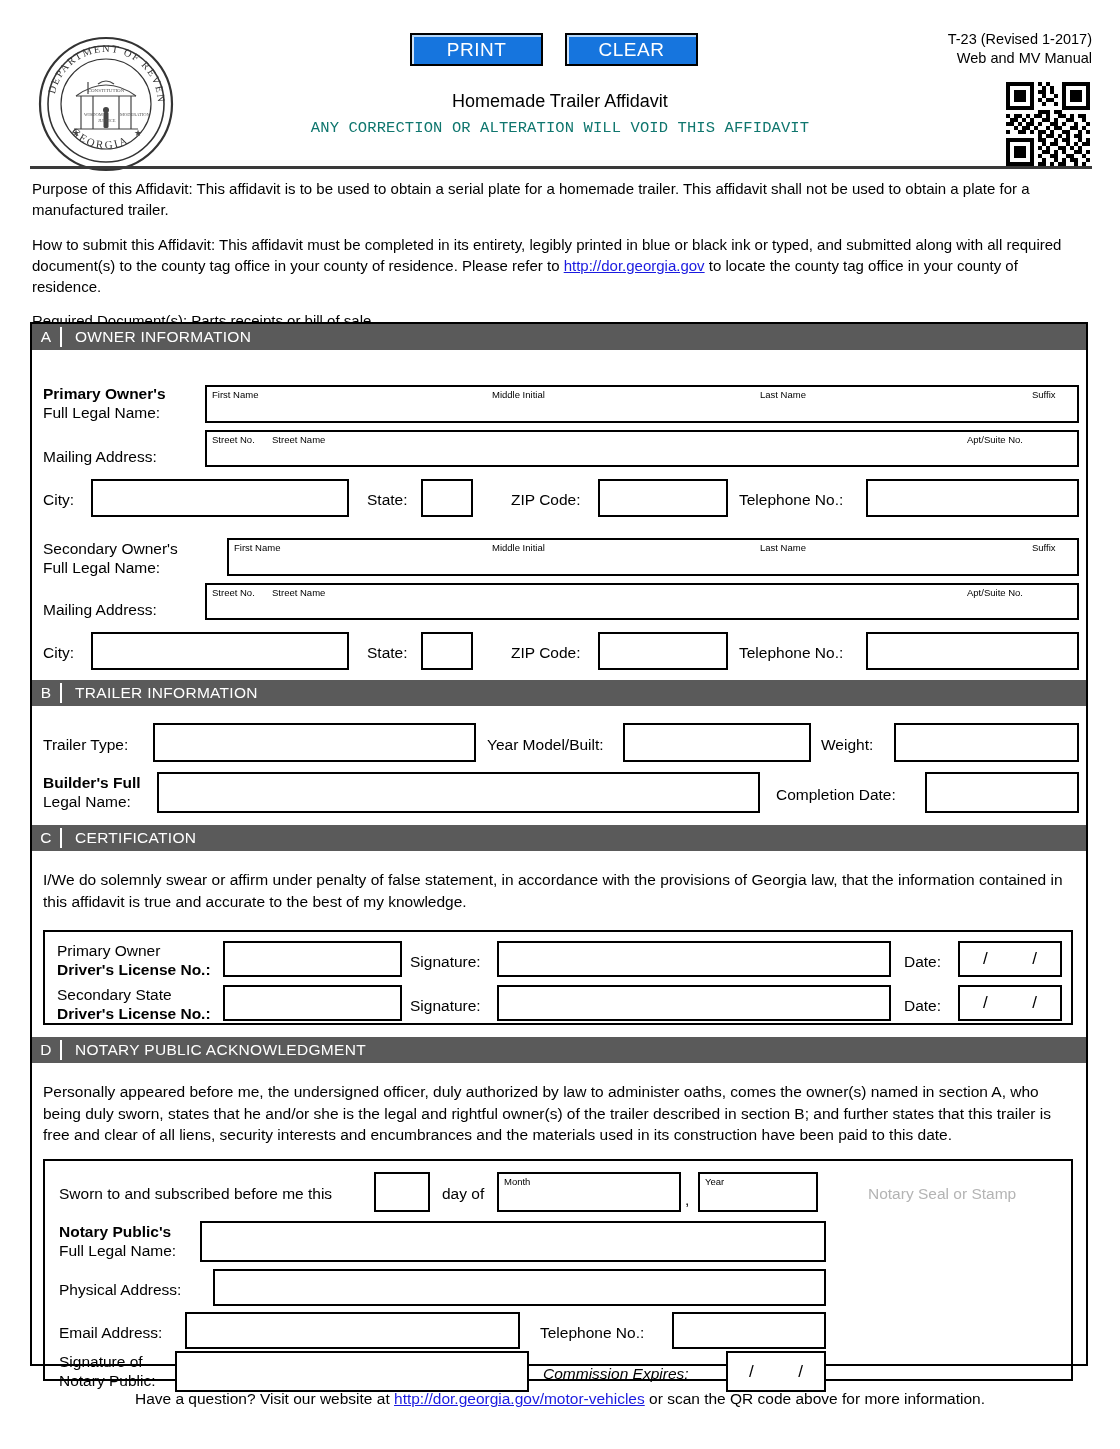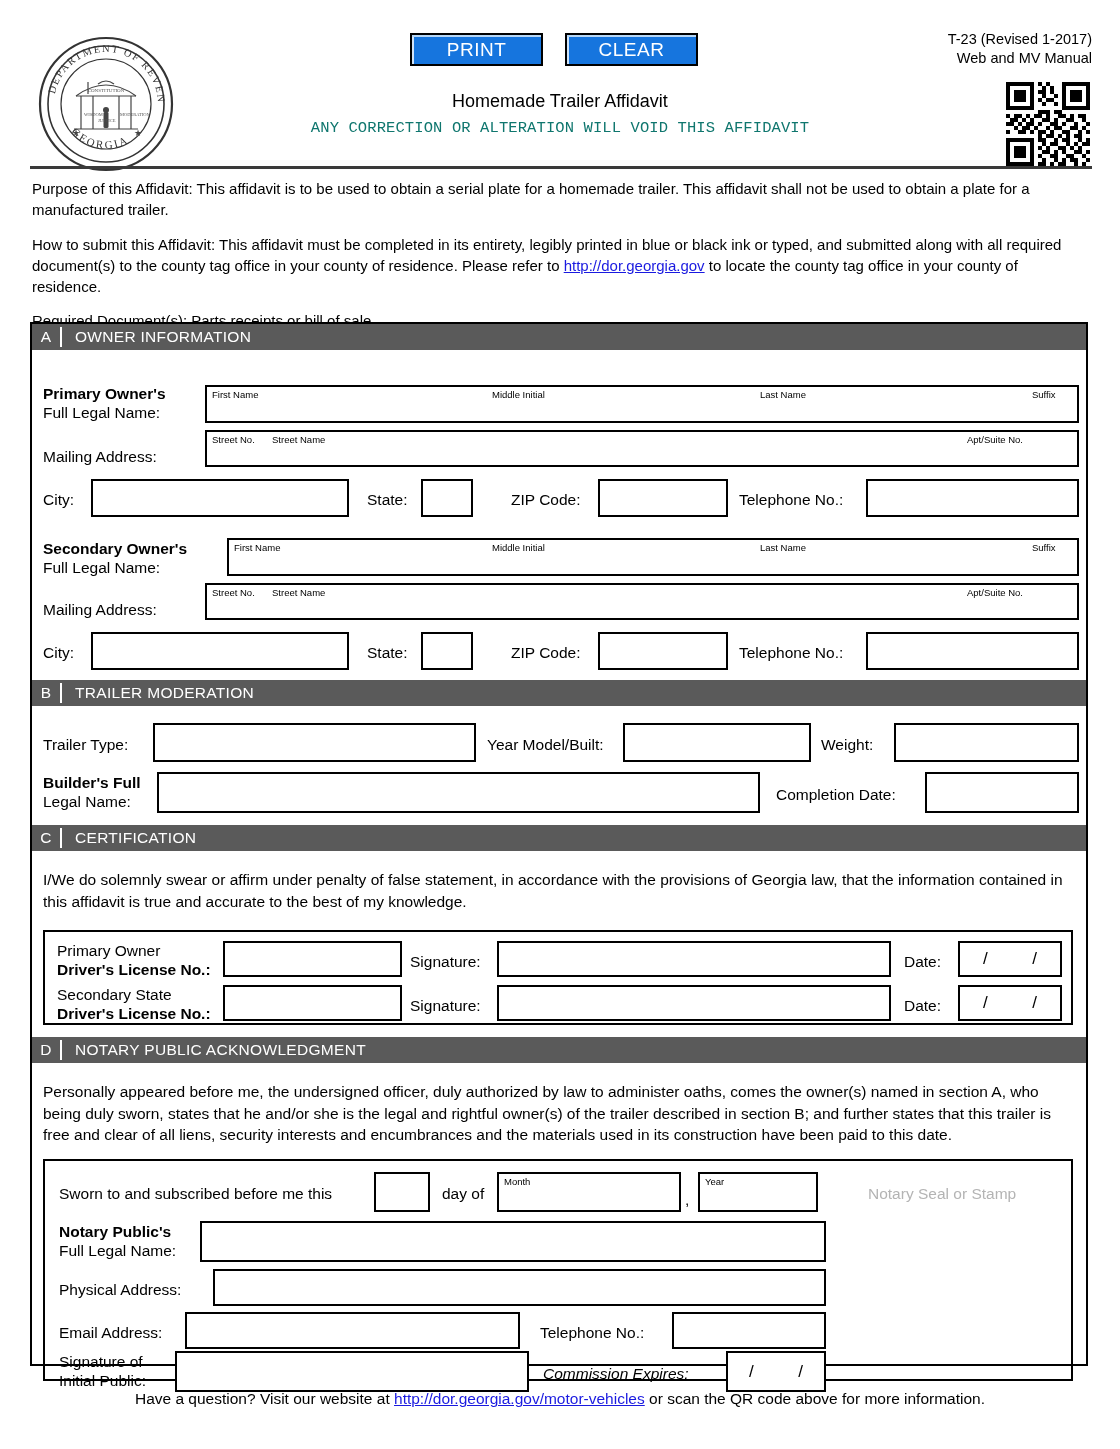--- a/index.html
+++ b/index.html
@@ -298,21 +298,21 @@
     <div class="lbl" style="position:absolute;left:11px;top:141px;">City:</div>
     <div class="fb" style="position:absolute;left:59px;top:129px;width:258px;height:38px;"></div>
     <div class="lbl" style="position:absolute;left:335px;top:141px;">State:</div>
     <div class="fb" style="position:absolute;left:389px;top:129px;width:52px;height:38px;"></div>
     <div class="lbl" style="position:absolute;left:479px;top:141px;">ZIP Code:</div>
     <div class="fb" style="position:absolute;left:566px;top:129px;width:130px;height:38px;"></div>
     <div class="lbl" style="position:absolute;left:707px;top:141px;">Telephone No.:</div>
     <div class="fb" style="position:absolute;left:834px;top:129px;width:213px;height:38px;"></div>
 
     <div class="lbl two" style="position:absolute;left:11px;top:190px;">
-      <span style="font-weight:bold;">Secondary Owner's</span>
+      <span style="font-weight:normal;">Secondary Owner's</span>
       <span>Full Legal Name:</span>
     </div>
     <div class="fb" style="position:absolute;left:195px;top:188px;width:852px;height:38px;">
       <span class="hint" style="left:5px;">First Name</span>
       <span class="hint" style="left:263px;">Middle Initial</span>
       <span class="hint" style="left:531px;">Last Name</span>
       <span class="hint" style="left:803px;">Suffix</span>
     </div>
 
     <div class="lbl" style="position:absolute;left:11px;top:251px;">Mailing Address:</div>
@@ -327,21 +327,21 @@
     <div class="lbl" style="position:absolute;left:335px;top:294px;">State:</div>
     <div class="fb" style="position:absolute;left:389px;top:282px;width:52px;height:38px;"></div>
     <div class="lbl" style="position:absolute;left:479px;top:294px;">ZIP Code:</div>
     <div class="fb" style="position:absolute;left:566px;top:282px;width:130px;height:38px;"></div>
     <div class="lbl" style="position:absolute;left:707px;top:294px;">Telephone No.:</div>
     <div class="fb" style="position:absolute;left:834px;top:282px;width:213px;height:38px;"></div>
   </div>
 
   <div class="sec-head" style="margin-top:17px;">
     <div class="sec-letter">B</div>
-    <div class="sec-title">TRAILER MODERATION</div>
+    <div class="sec-title">TRAILER INFORMATION</div>
   </div>
 
   <div class="sec-body" style="position:relative;height:119px;">
     <div class="lbl" style="position:absolute;left:11px;top:30px;">Trailer Type:</div>
     <div class="fb" style="position:absolute;left:121px;top:17px;width:323px;height:39px;"></div>
     <div class="lbl" style="position:absolute;left:455px;top:30px;">Year Model/Built:</div>
     <div class="fb" style="position:absolute;left:591px;top:17px;width:188px;height:39px;"></div>
     <div class="lbl" style="position:absolute;left:789px;top:30px;">Weight:</div>
     <div class="fb" style="position:absolute;left:862px;top:17px;width:185px;height:39px;"></div>
 
@@ -417,21 +417,21 @@
       <div class="lbl" style="position:absolute;left:14px;top:120px;">Physical Address:</div>
       <div class="fb" style="position:absolute;left:168px;top:108px;width:613px;height:37px;"></div>
 
       <div class="lbl" style="position:absolute;left:14px;top:163px;">Email Address:</div>
       <div class="fb" style="position:absolute;left:140px;top:151px;width:335px;height:37px;"></div>
       <div class="lbl" style="position:absolute;left:495px;top:163px;">Telephone No.:</div>
       <div class="fb" style="position:absolute;left:627px;top:151px;width:154px;height:37px;"></div>
 
       <div class="lbl two" style="position:absolute;left:14px;top:192px;">
         <span>Signature of</span>
-        <span>Initial Public:</span>
+        <span>Notary Public:</span>
       </div>
       <div class="fb" style="position:absolute;left:130px;top:190px;width:354px;height:41px;"></div>
       <div class="lbl" style="position:absolute;left:498px;top:204px;font-style:italic;">Commission Expires:</div>
       <div class="fb dateslash" style="position:absolute;left:681px;top:190px;width:100px;height:41px;">/      /</div>
     </div>
   </div>
 </div>
 
 <div class="footer">
   <span>Have a question? Visit our website at </span><a class="link" href="#">http://dor.georgia.gov/motor-vehicles</a><span> or scan the QR code above for more information.</span>

